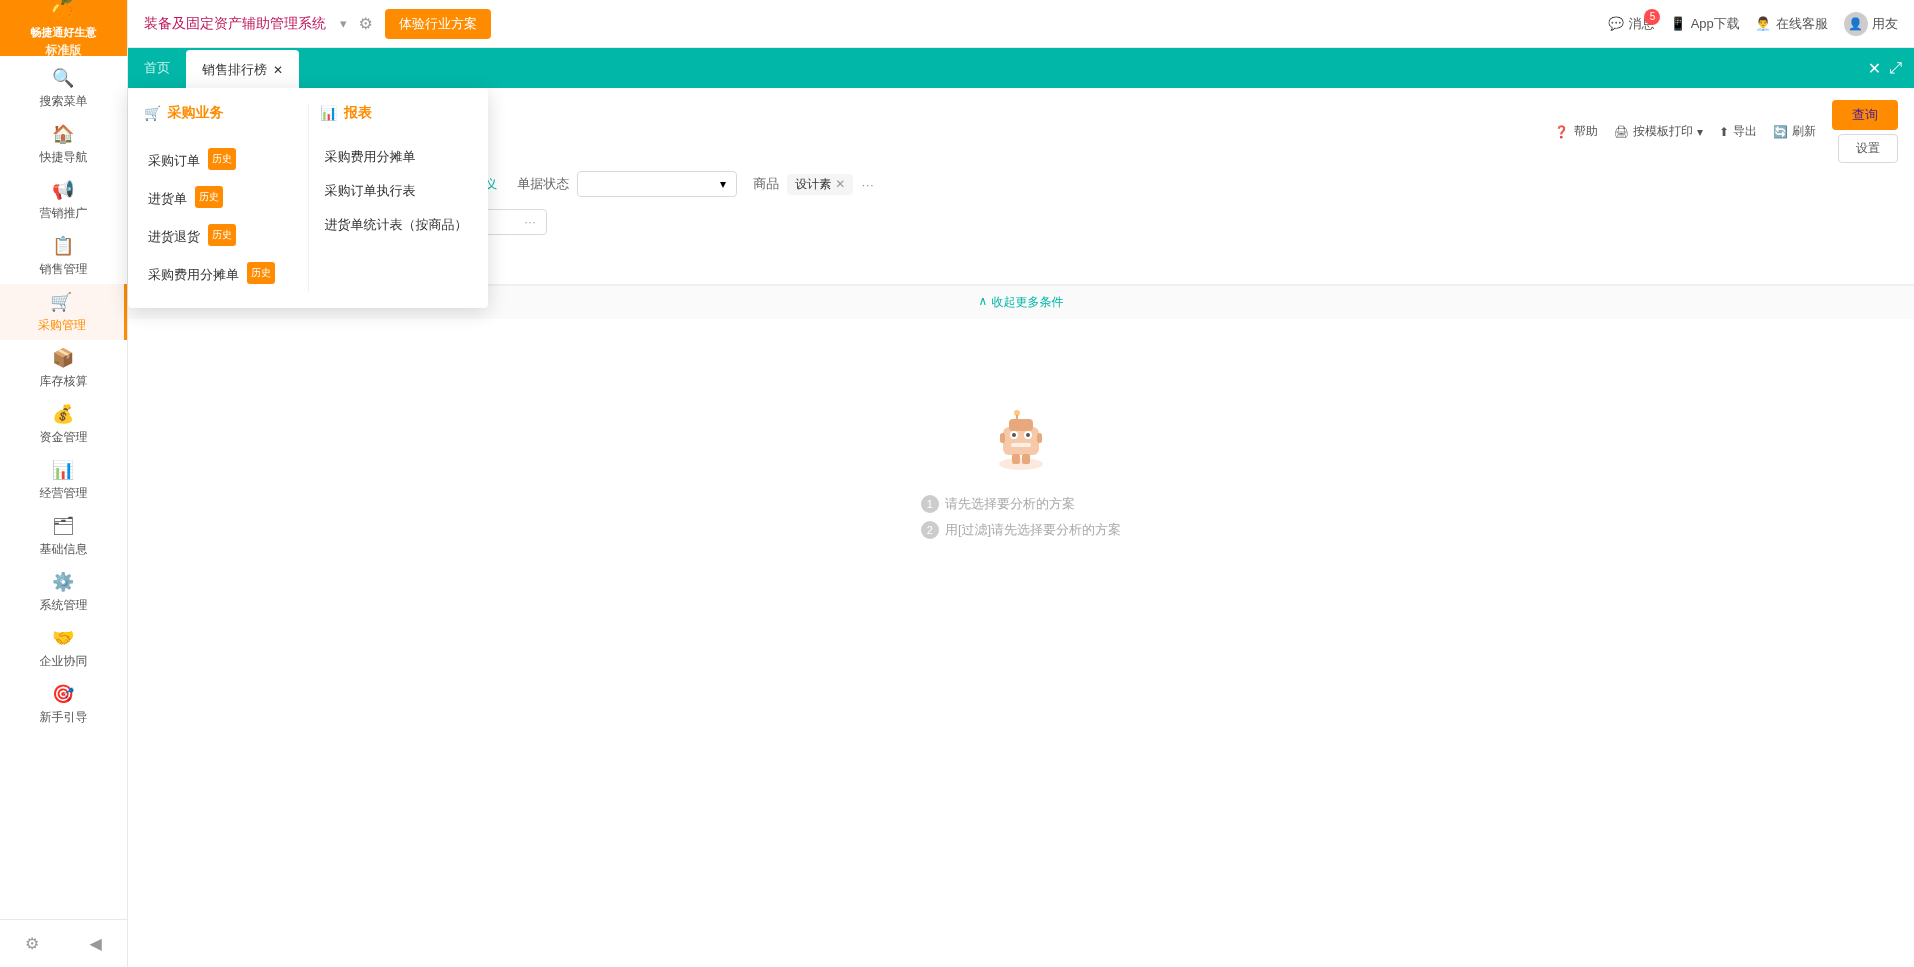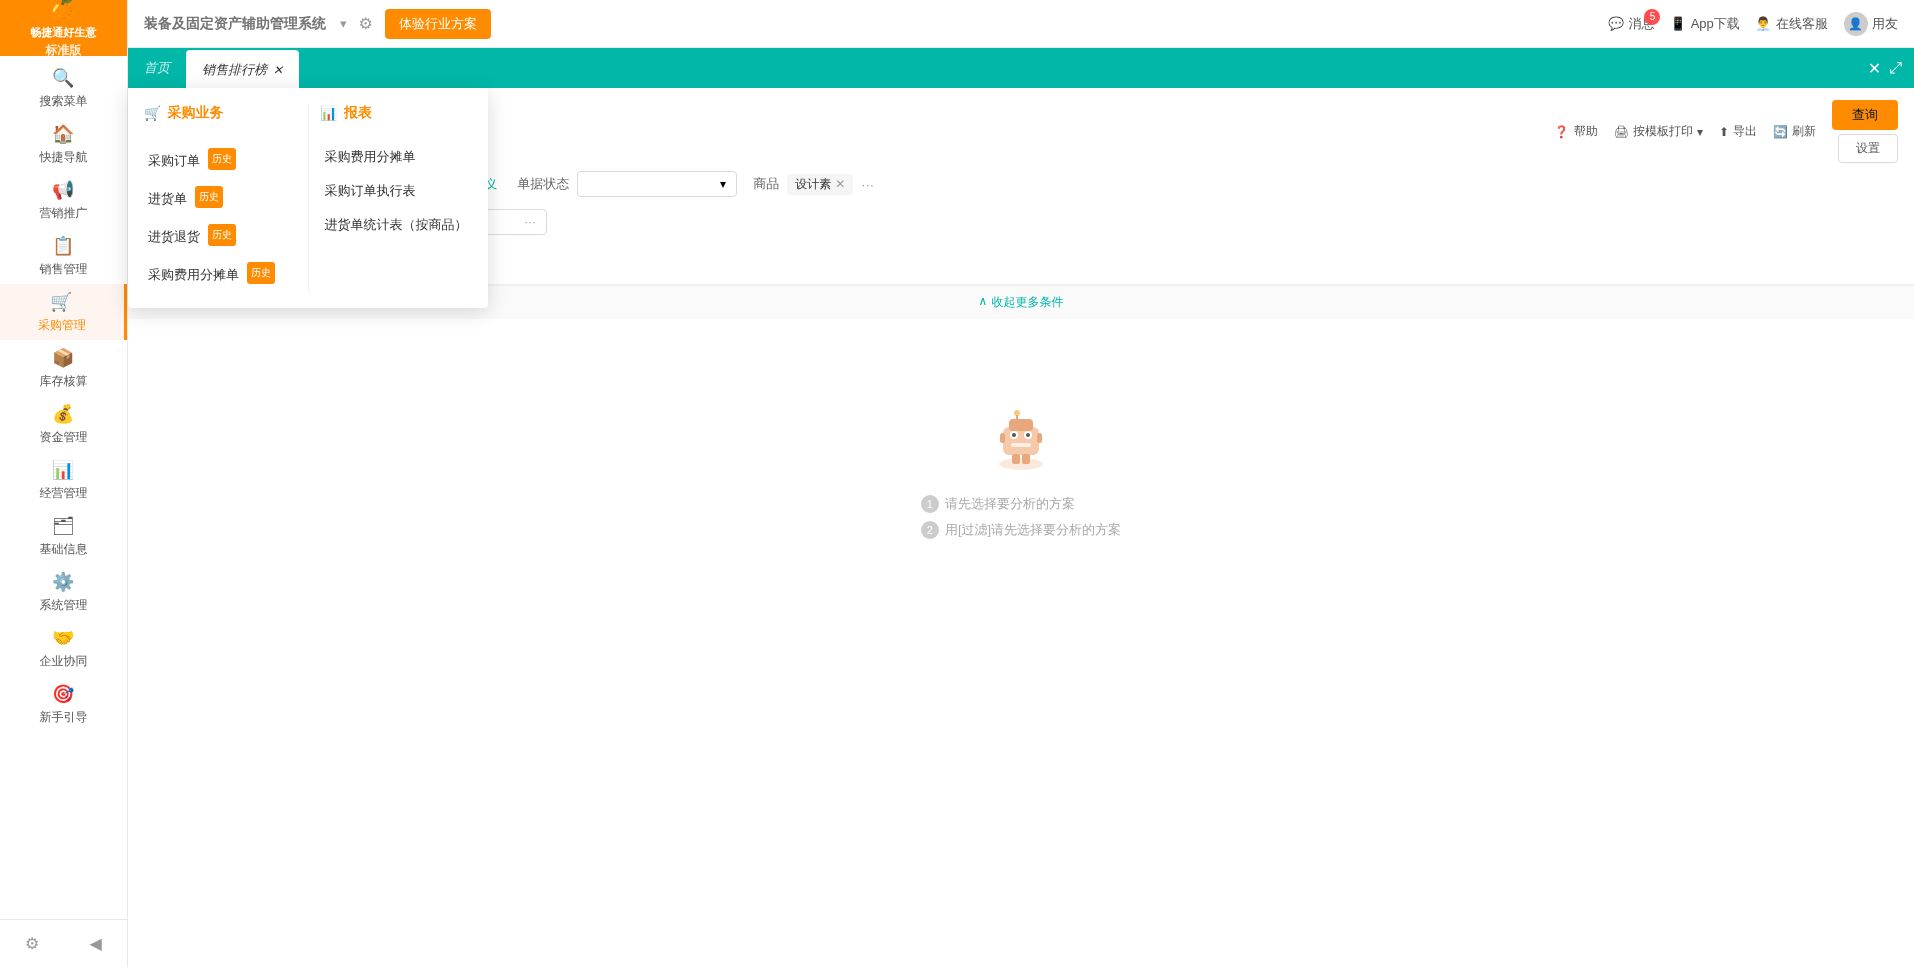--- a/index.html
+++ b/index.html
@@ -29,21 +29,21 @@
       border-top: 1px solid #e8e8e8;
     }
     .sidebar-bottom-btn { cursor: pointer; color: #999; font-size: 16px; }
 
     
     .topbar {
       position: fixed; left: 128px; top: 0; right: 0; height: 48px;
       background: white; border-bottom: 1px solid #e8e8e8;
       display: flex; align-items: center; padding: 0 16px; gap: 12px; z-index: 100;
     }
-    .topbar-title { font-size: 14px; color: #737373; flex: 0 0 auto; font-weight: bold; }
+    .topbar-title { font-size: 14px; color: #be185d; flex: 0 0 auto; }
     .topbar-dropdown { color: #999; cursor: pointer; margin-left: 2px; }
     .topbar-settings { color: #999; cursor: pointer; font-size: 16px; }
     .topbar-trial-btn {
       background: #ff8c00; color: white; border: none; border-radius: 4px;
       padding: 6px 14px; cursor: pointer; font-size: 13px;
     }
     .topbar-right {
       margin-left: auto; display: flex; align-items: center; gap: 16px;
     }
     .topbar-right-item {
@@ -59,21 +59,20 @@
 
     
     .tabbar {
       position: fixed; left: 128px; top: 48px; right: 0; height: 40px;
       background: #00b7a8; display: flex; align-items: center; z-index: 99;
     }
     .tab-item {
       height: 100%; display: flex; align-items: center; padding: 0 16px;
       cursor: pointer; color: rgba(255,255,255,0.8); font-size: 13px; gap: 6px;
       white-space: nowrap;
-      font-style: italic;
     }
     .tab-item.active { background: white; color: #333; border-radius: 4px 4px 0 0; margin: 4px 0 0 0; }
     .tab-close { font-size: 12px; cursor: pointer; }
     .tabbar-actions { margin-left: auto; display: flex; align-items: center; padding-right: 12px; gap: 8px; }
     .tabbar-action-btn { color: white; cursor: pointer; font-size: 16px; }
 
     
     .main {
       position: fixed; left: 128px; top: 88px; right: 0; bottom: 0;
       background: #f0f2f5; overflow: hidden;
@@ -117,21 +116,21 @@
       background: #f5f5f5; border-radius: 4px; padding: 2px 8px;
       font-size: 12px; color: #333;
     }
     .tag-close { cursor: pointer; color: #999; }
     .ellipsis { color: #999; cursor: pointer; }
     .toolbar-btn {
       display: flex; align-items: center; gap: 4px; cursor: pointer;
       color: #555; font-size: 12px;
     }
     .query-btn {
-      background: #ff8c00; color: #0f172a; border: none; border-radius: 4px;
+      background: #ff8c00; color: #4c1d95; border: none; border-radius: 4px;
       padding: 6px 20px; cursor: pointer; font-size: 13px;
     }
     .set-btn {
       border: 1px solid #d9d9d9; background: white; color: #555; border-radius: 4px;
       padding: 5px 14px; cursor: pointer; font-size: 12px; display: block; width: 60px; text-align: center;
       margin-top: 4px;
     }
     .collapse-bar {
       display: flex; justify-content: center; padding: 8px; background: #fafafa;
       border-top: 1px solid #f0f0f0; cursor: pointer; color: #00b7a8; font-size: 12px; gap: 4px;

